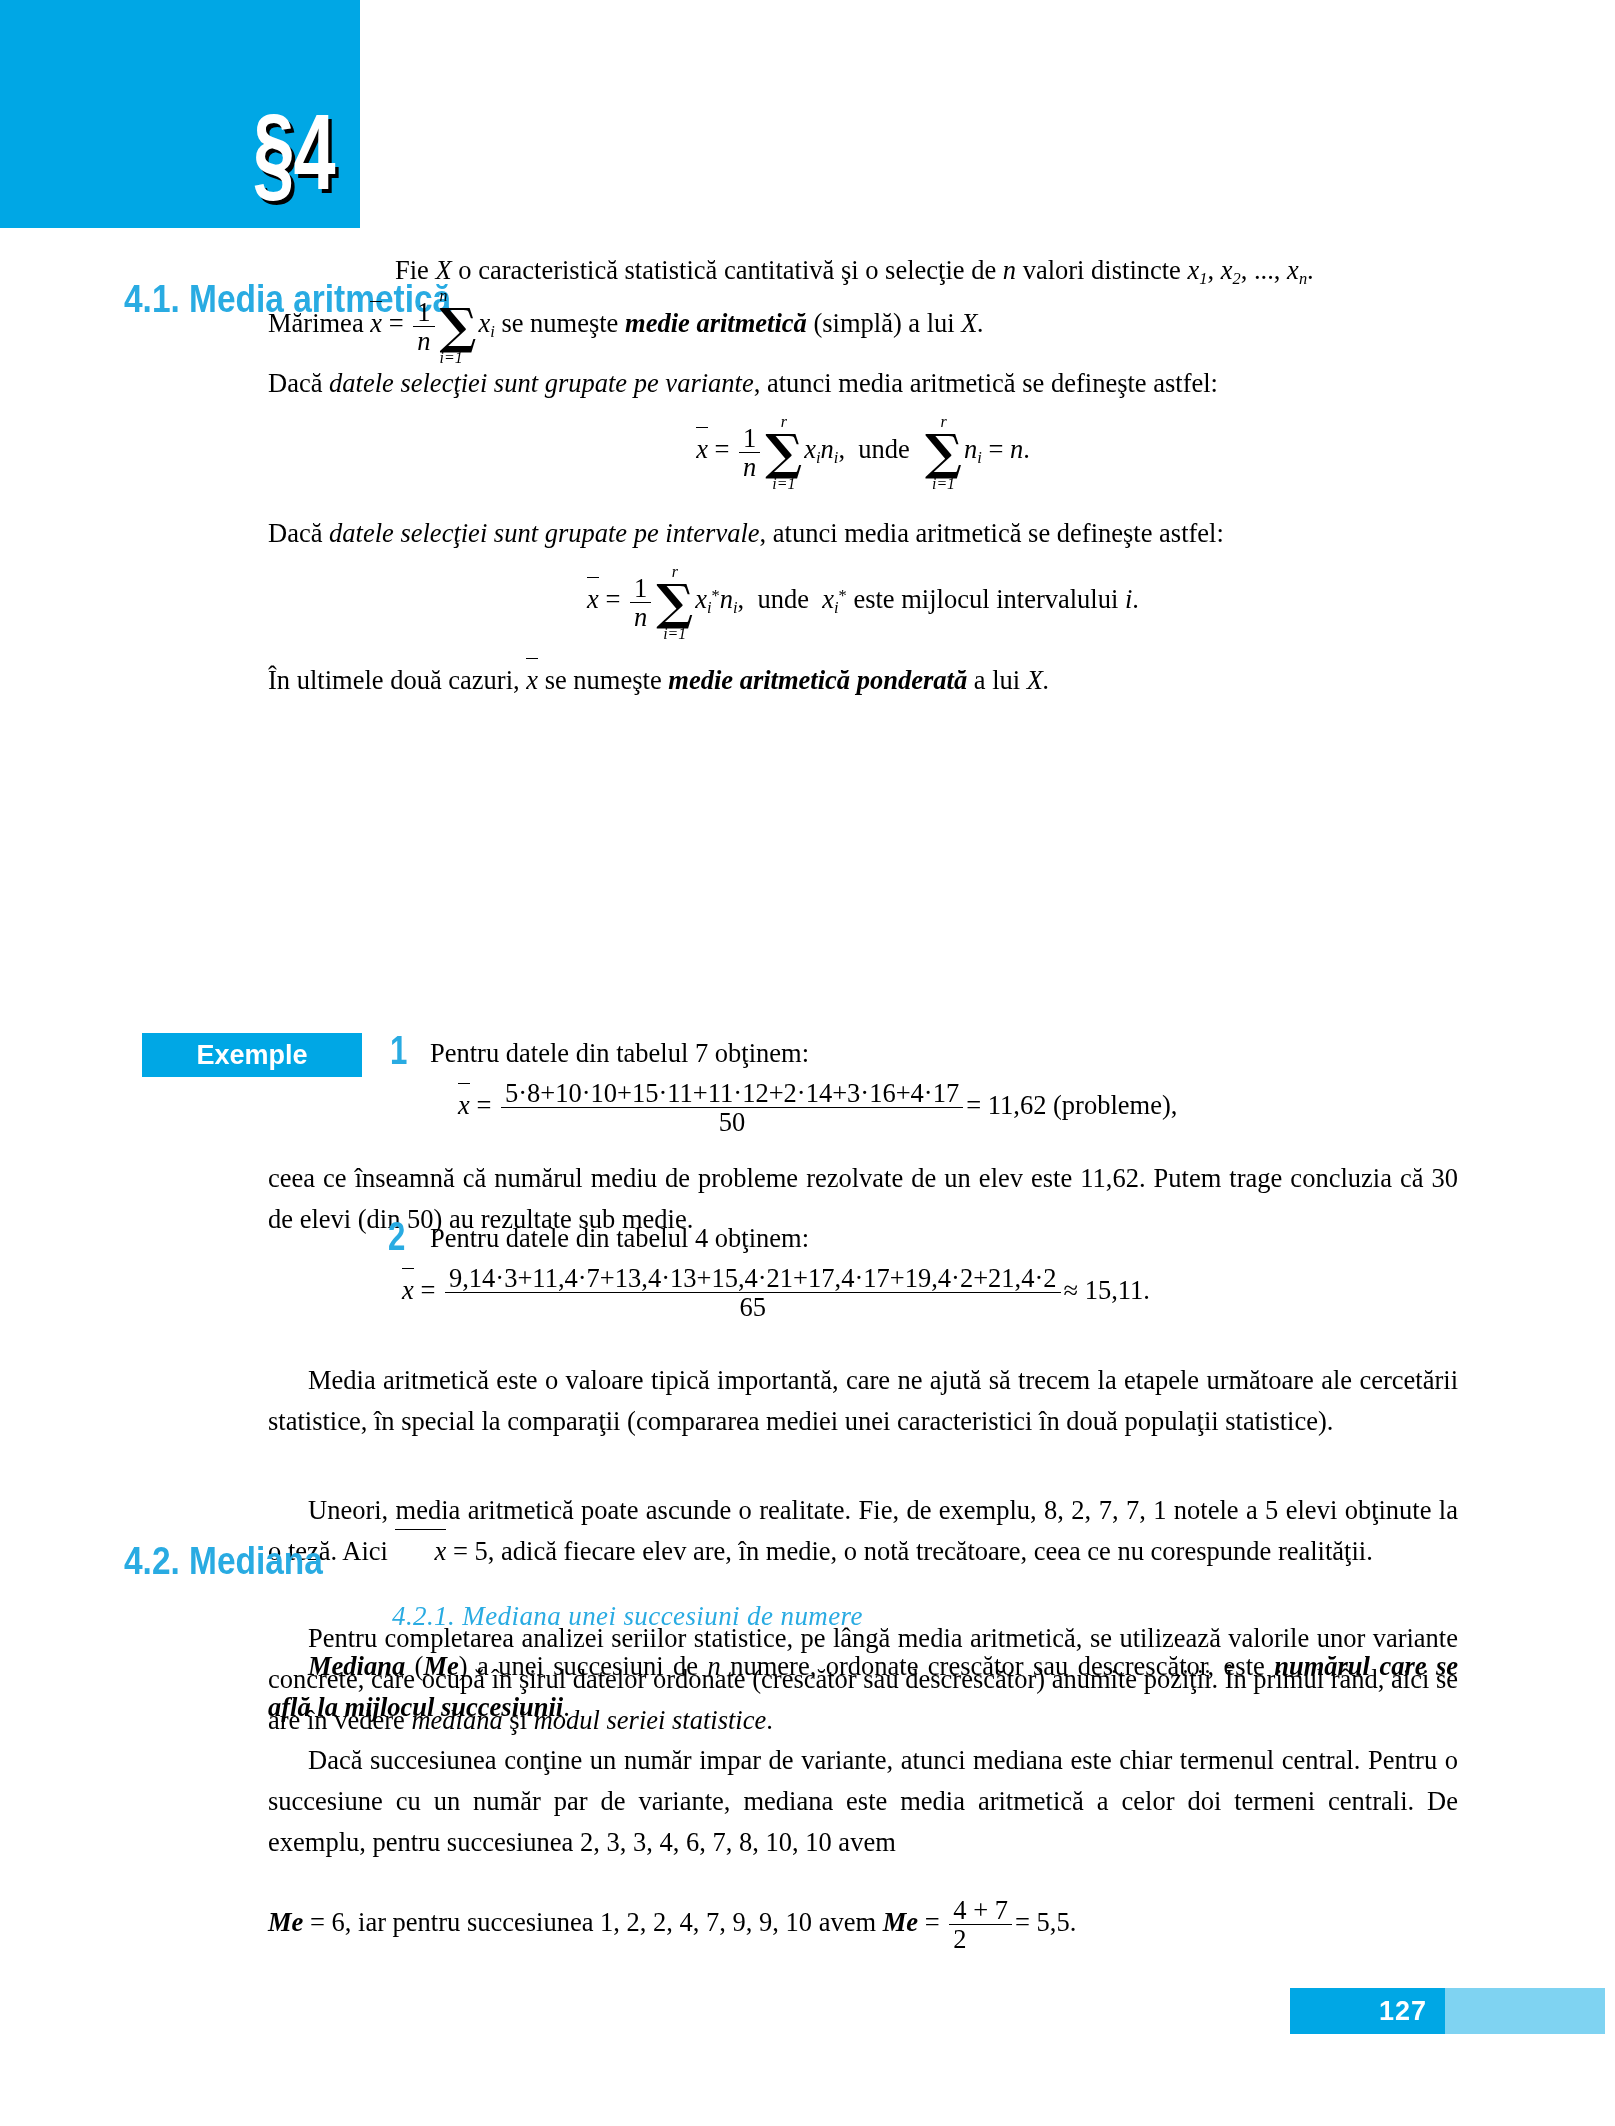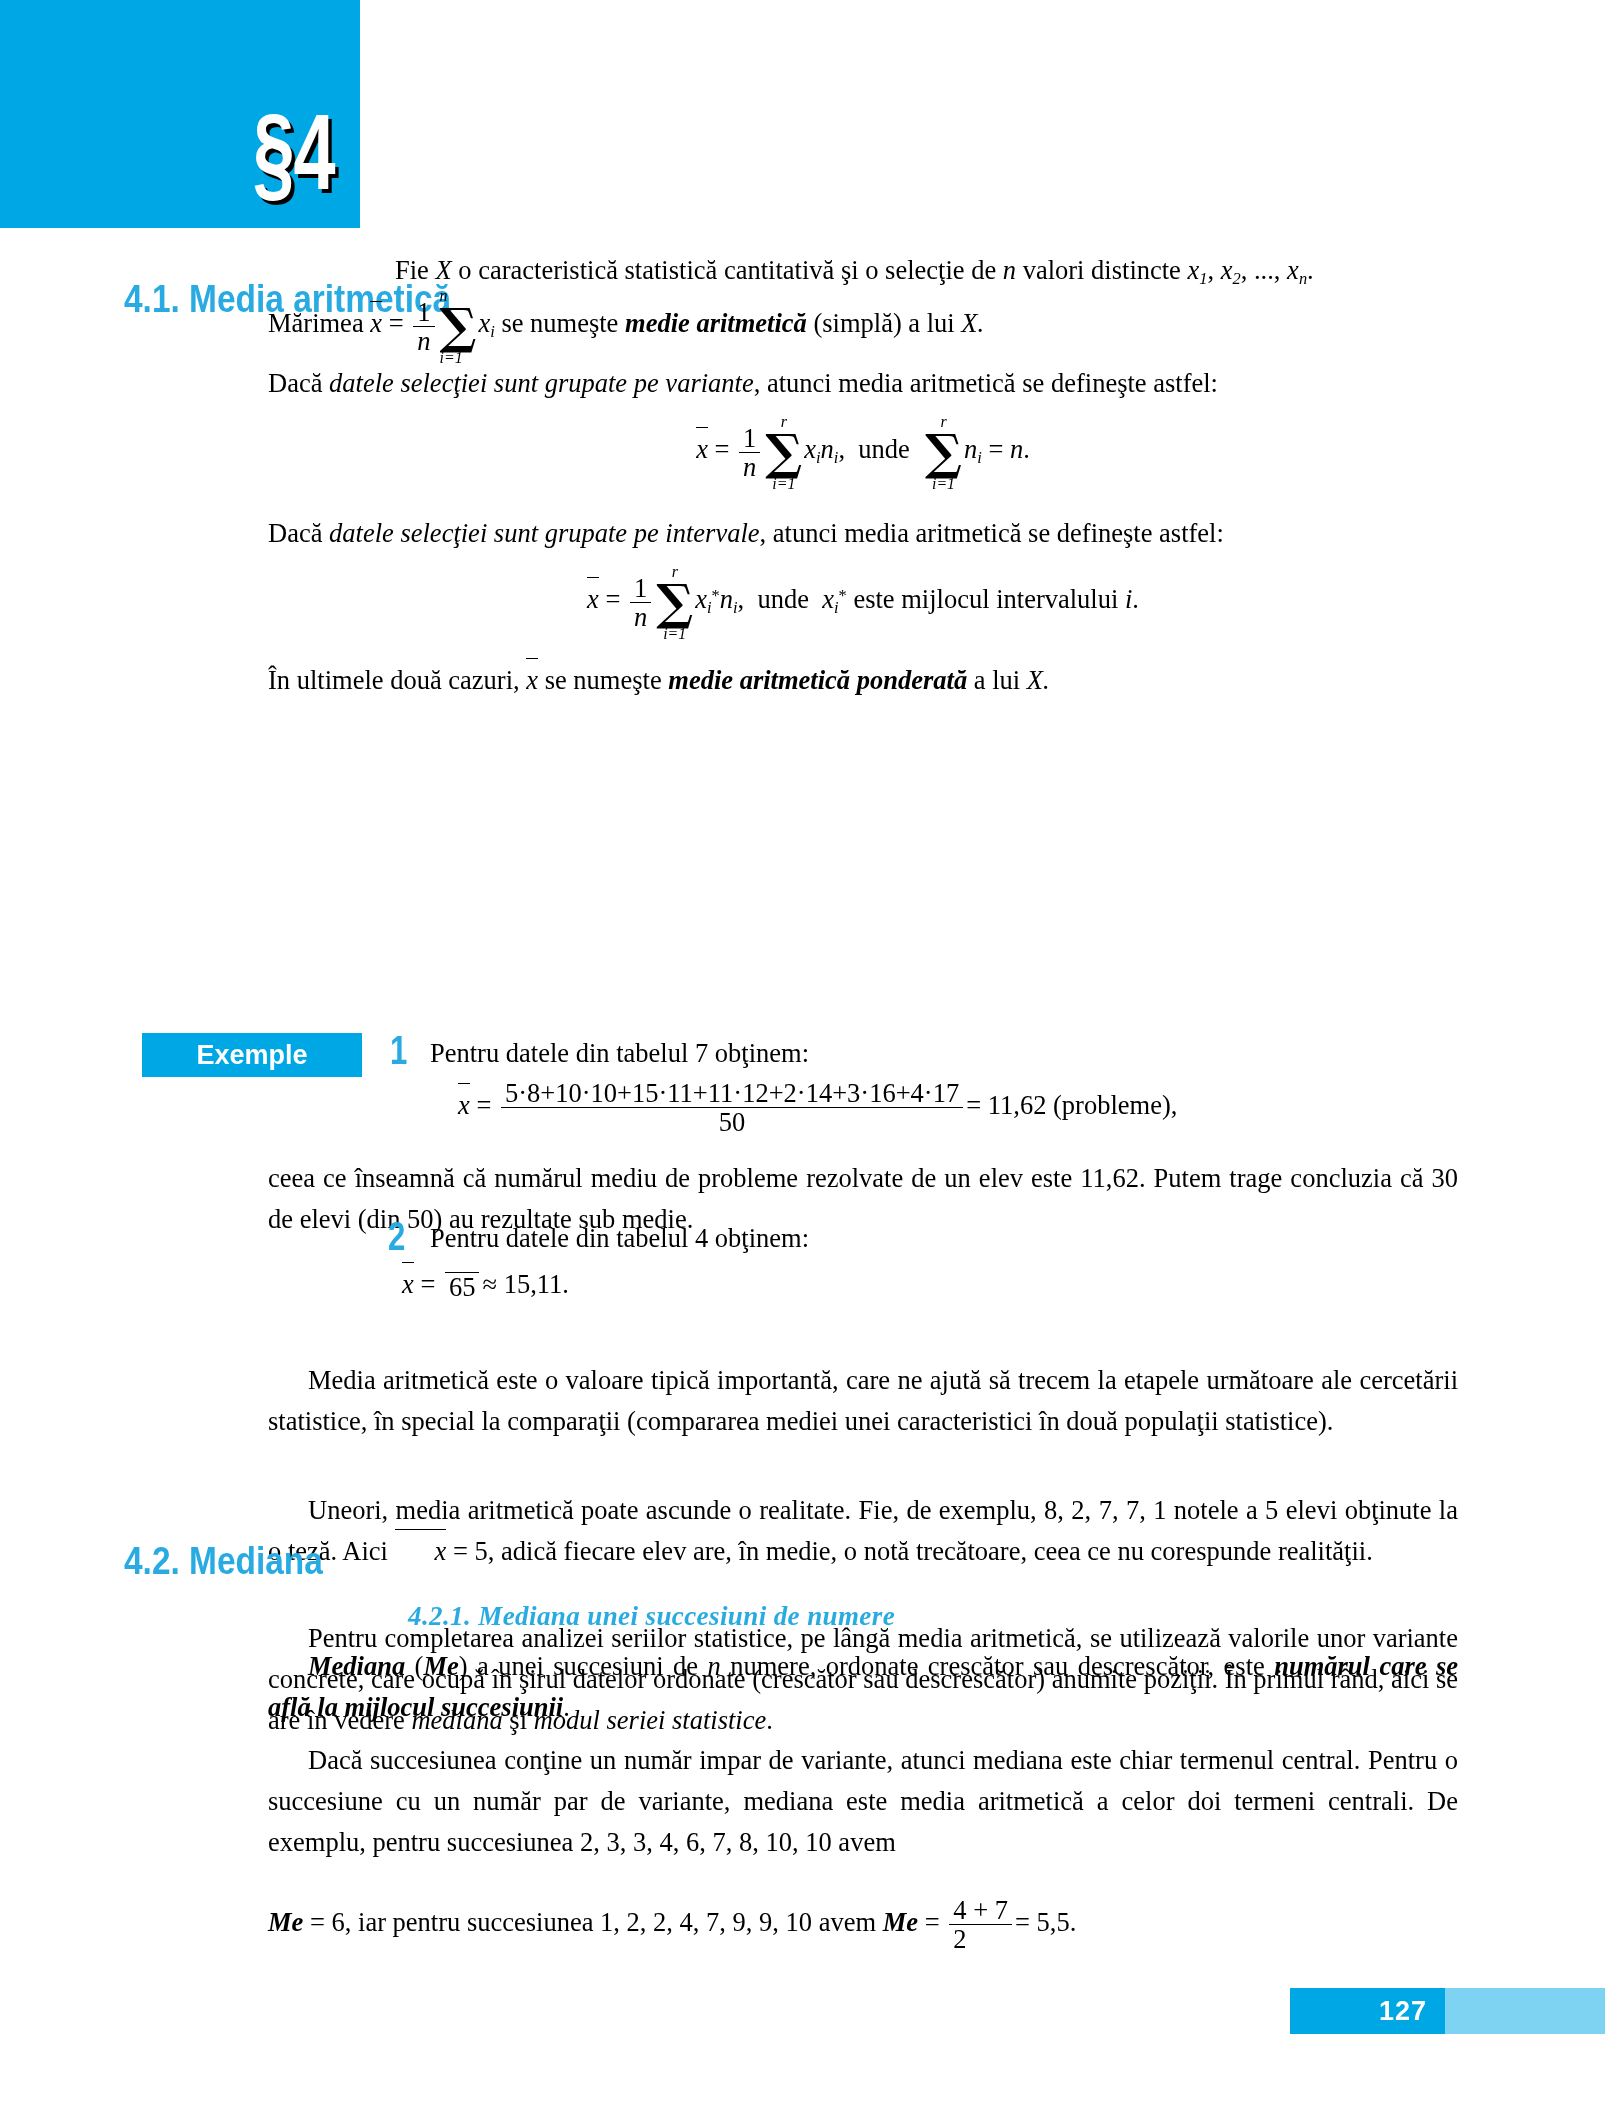--- a/index.html
+++ b/index.html
@@ -91,26 +91,25 @@
     position: absolute;
     left: 124px;
     top: 1312px;
   }
   .h3 {
     position: absolute;
     left: 392px;
     top: 1373px;
     color: #29abe2;
     font-family: "Liberation Serif", "DejaVu Serif", serif;
-    font-weight: bold;
+    font-weight: normal;
     font-style: italic;
     font-size: 27px;
     letter-spacing: 0.4px;
     white-space: nowrap;
-    margin-left: 16px;
   }
 
   .body-col {
     position: absolute;
     left: 355px;
     width: 1100px;
     font-size: 26.5px;
     line-height: 1.55;
     text-align: justify;
   }
@@ -298,21 +297,21 @@
     <p class="p noindent">ceea ce înseamnă că numărul mediu de probleme rezolvate de un elev este 11,62. Putem trage concluzia că 30 de elevi (din 50) au rezultate sub medie.</p>
   </div>
 
   <div class="ex-num" style="left:388px; top:988px;">2</div>
   <div class="body-col" style="left:430px; width:1028px; top:990px;">
     <p class="p noindent" style="text-align:left;">Pentru datele din tabelul 4 obţinem:</p>
   </div>
   <div class="body-col" style="left:402px; width:1060px; top:1030px;">
     <div class="eq eq-left">
       <span class="m">
-        <span class="ov mi">x</span> = <span class="frac"><span class="den">65</span></span><span>≈ 15,11.</span>
+        <span class="ov mi">x</span> = <span class="frac"><span class="num">9,14·3+11,4·7+13,4·13+15,4·21+17,4·17+19,4·2+21,4·2</span><span class="den">65</span></span><span>≈ 15,11.</span>
       </span>
     </div>
   </div>
 
   <div class="body-col" style="left:268px; width:1190px; top:1132px;">
     <p class="p indent">Media aritmetică este o valoare tipică importantă, care ne ajută să trecem la etapele următoare ale cercetării statistice, în special la comparaţii (compararea mediei unei caracteristici în două populaţii statistice).</p>
   </div>
 
   <div class="body-col" style="left:268px; width:1190px; top:1262px;">
     <p class="p indent">

